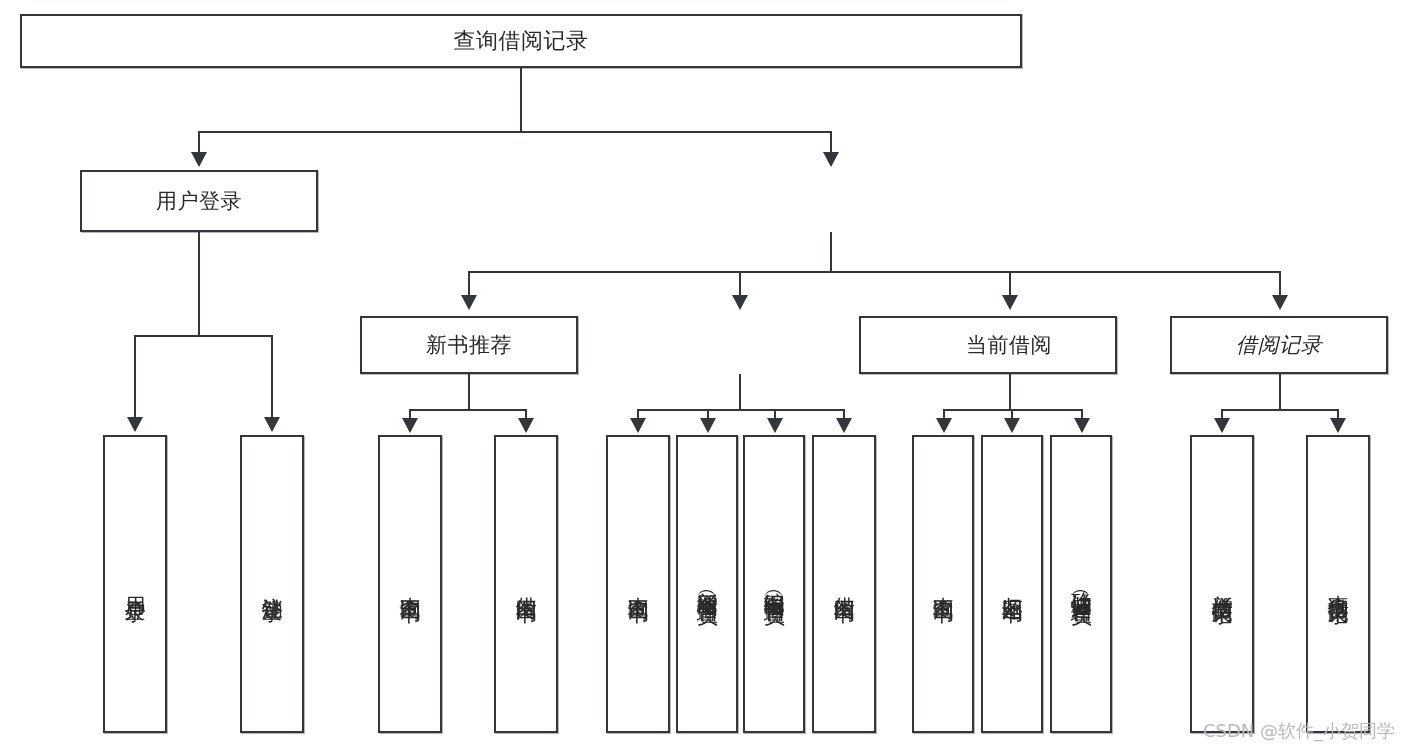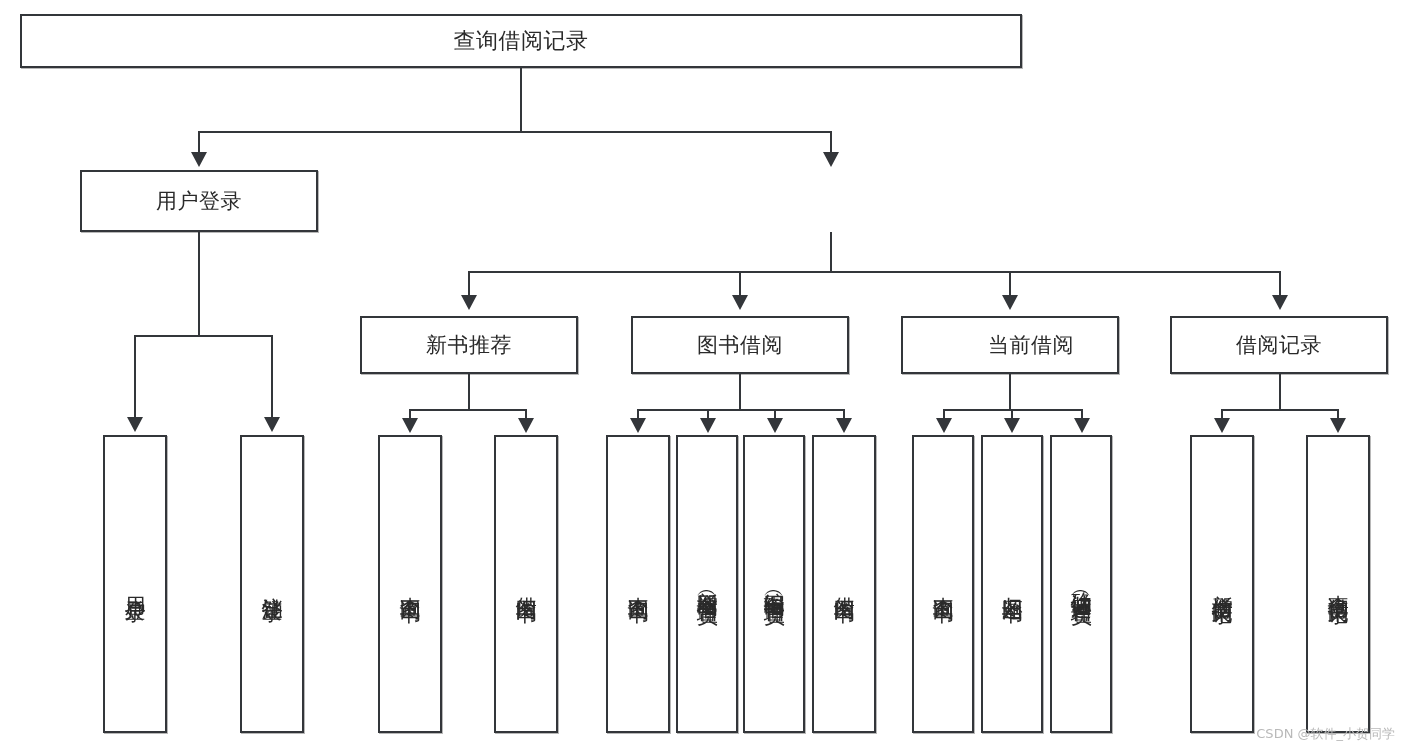--- a/index.html
+++ b/index.html
@@ -71,21 +71,21 @@
     border-left: 8px solid transparent;
     border-right: 8px solid transparent;
     border-top: 15px solid #33363a;
   }
 
   
   #watermark {
     position: absolute;
     right: 10px;
     bottom: 4px;
-    font-size: 13px;
+    font-size: 18px;
     color: #b9b9b9;
     white-space: nowrap;
     user-select: none;
   }
 </style>
 </head>
 <body>
 
 <div id="canvas">
 
@@ -133,27 +133,24 @@
 
   <div class="ln v" style="left:1009px; top:271px; height:25px;"></div>
   <div class="arrow" style="left:1002px; top:295px;"></div>
 
   <div class="ln v" style="left:1279px; top:271px; height:25px;"></div>
   <div class="arrow" style="left:1272px; top:295px;"></div>
 
   <div class="node" style="left:360px; top:316px; width:218px; height:58px;">
     <span class="label">新书推荐</span>
   </div>
-  <div class="node" style="left:631px; top:316px; width:218px; height:58px;">
-    <span class="label">图书借阅</span>
-  </div>
-  <div class="node" style="left:901px; top:316px; width:218px; height:58px;padding-left:42px;">
+  <div class="node" style="left:859px; top:316px; width:258px; height:58px;padding-left:42px;">
     <span class="label">当前借阅</span>
   </div>
-  <div class="node" style="left:1170px; top:316px; width:218px; height:58px;">
+  <div class="node" style="left:1170px; top:316px; width:218px; height:58px;font-style:italic;">
     <span class="label">借阅记录</span>
   </div>
 
   <div class="ln v" style="left:468px; top:374px; height:36px;"></div>
   <div class="ln h" style="left:409px; top:409px; width:118px;"></div>
   <div class="ln v" style="left:409px; top:409px; height:10px;"></div>
   <div class="arrow" style="left:402px; top:418px;"></div>
   <div class="ln v" style="left:525px; top:409px; height:10px;"></div>
   <div class="arrow" style="left:518px; top:418px;"></div>
 

